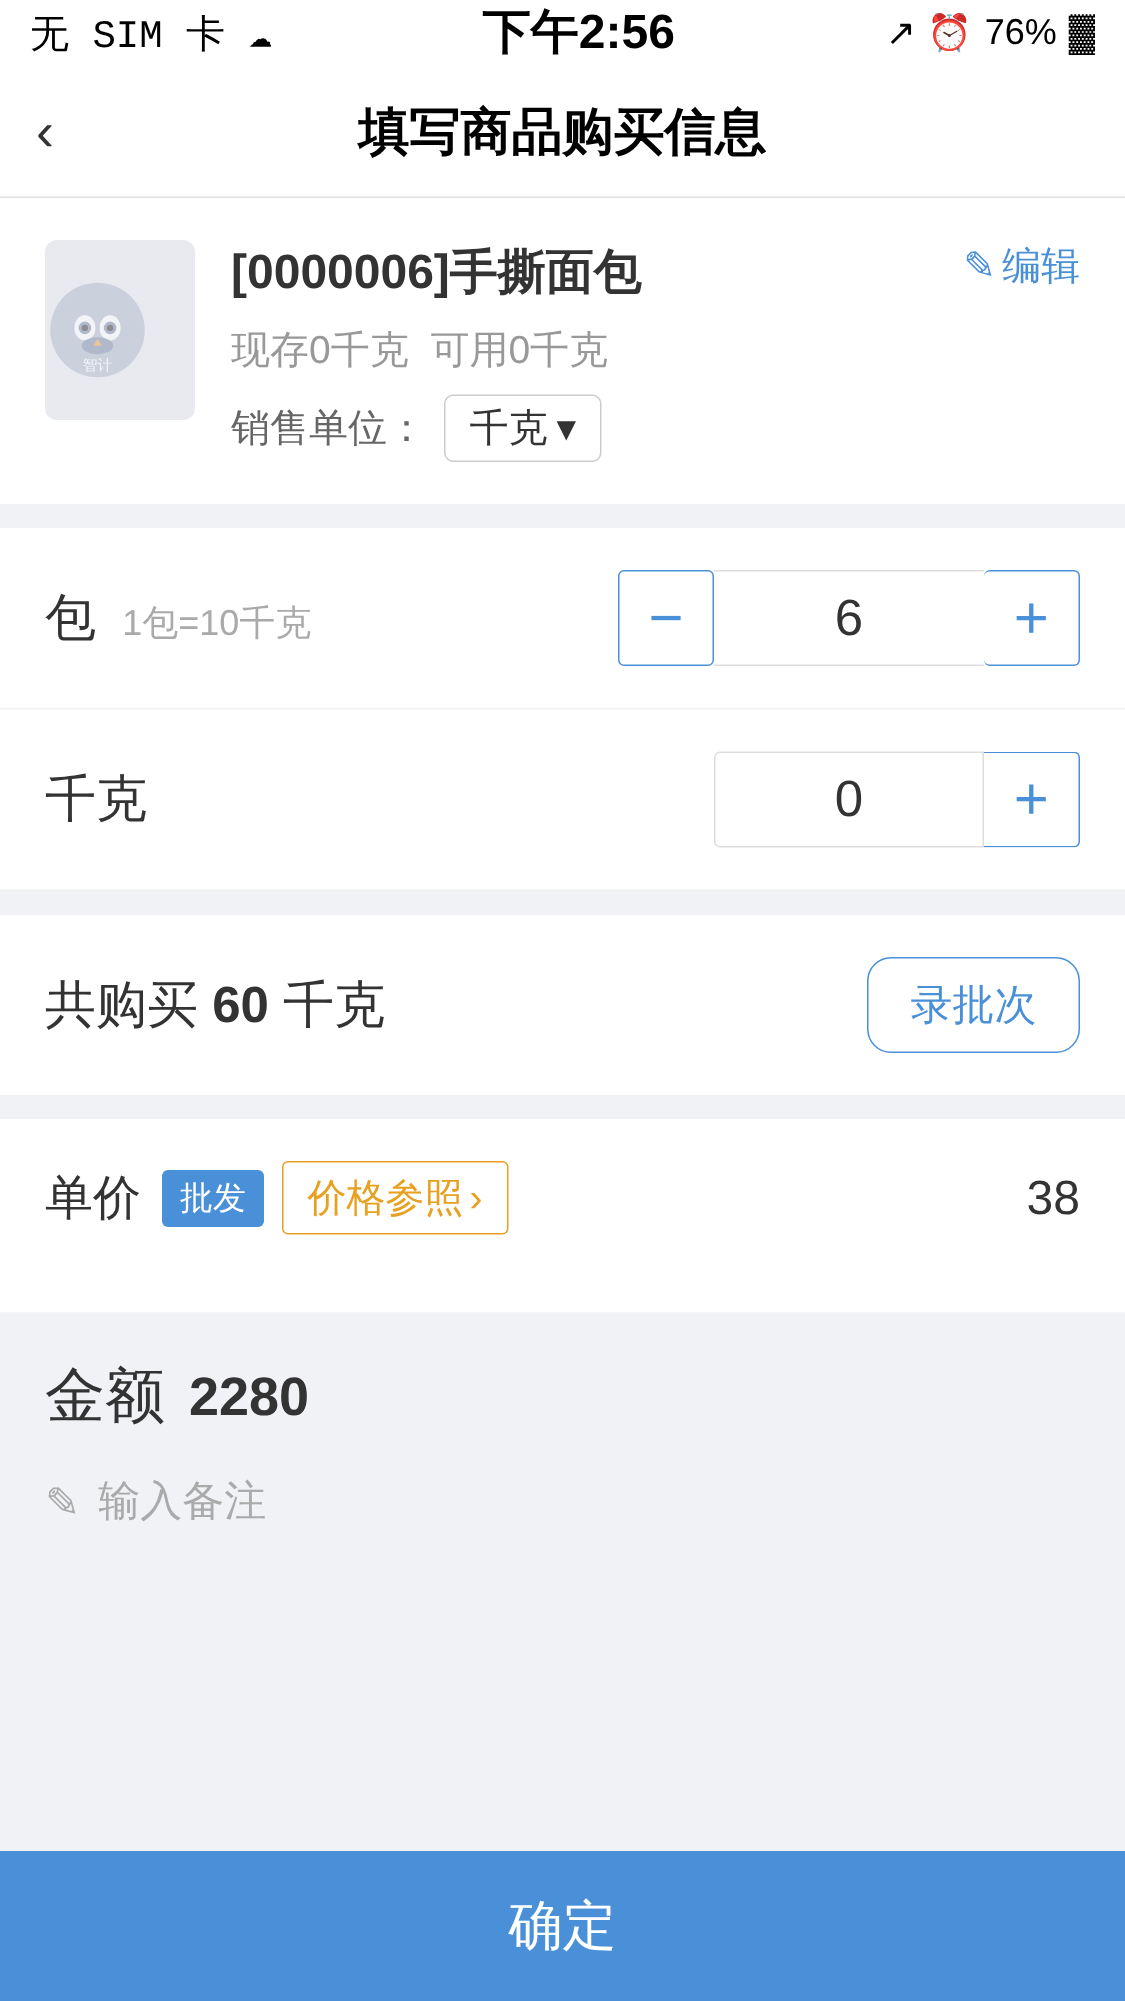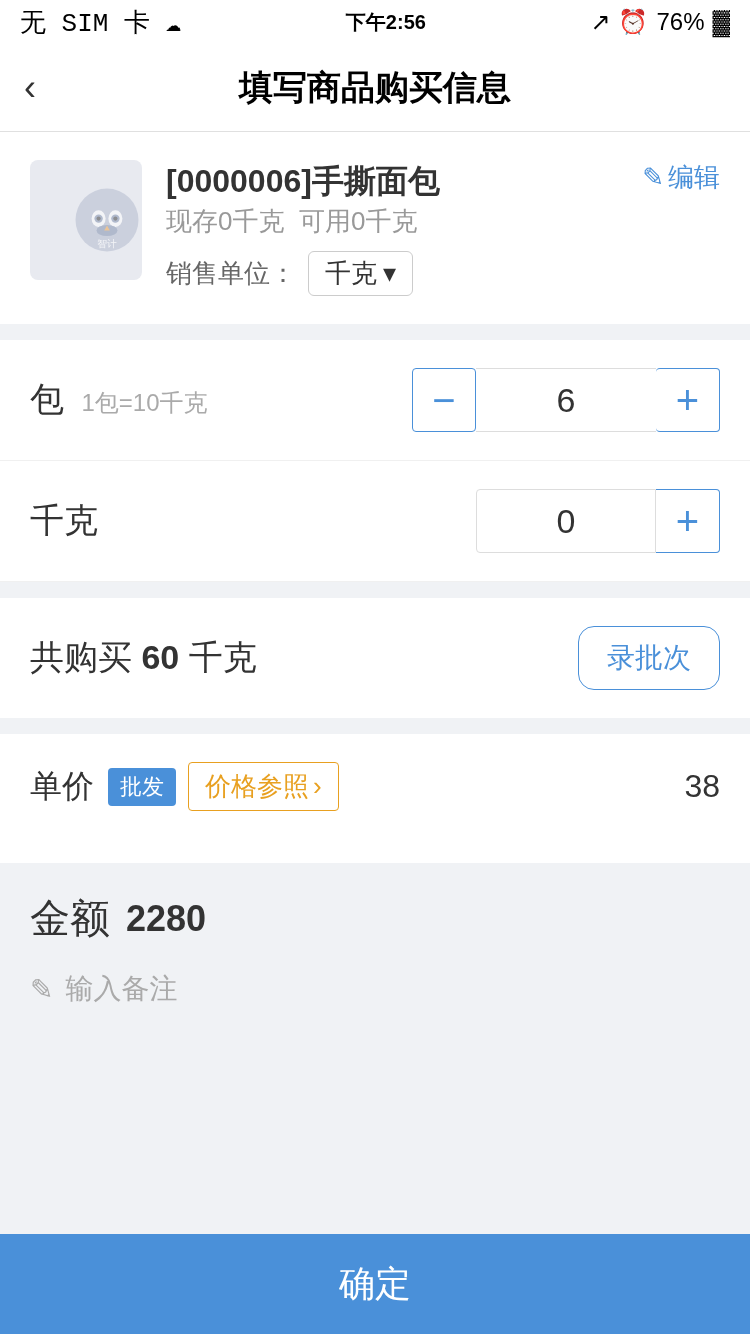--- a/index.html
+++ b/index.html
@@ -25,21 +25,21 @@
     }
     .status-left {
       display: flex;
       align-items: center;
       gap: 8px;
       font-size: 26px;
       color: #000;
       font-family: Liberation Mono, monospace;
     }
     .status-center {
-      font-size: 20px;
+      font-size: 32px;
       font-weight: 600;
       color: #000;
     }
     .status-right {
       display: flex;
       align-items: center;
       gap: 8px;
       font-size: 24px;
       color: #000;
     }
@@ -70,41 +70,42 @@
     
     .product-card {
       background: #fff;
       padding: 28px 30px;
       display: flex;
       align-items: flex-start;
       gap: 24px;
       margin-bottom: 16px;
     }
     .product-image {
-      width: 112px;
+      width: 100px;
       height: 120px;
       background: #e8eaf0;
       border-radius: 8px;
       display: flex;
       align-items: center;
-      justify-content: flex-end;
+      justify-content: flex-start;
       flex-shrink: 0;
     }
     .product-image svg {
       width: 70px;
       height: 70px;
       opacity: 0.5;
     }
     .product-info {
       flex: 1;
     }
     .product-name {
       font-size: 32px;
       font-weight: 600;
       color: #333;
+      margin-bottom: 12px;
     }
     .product-stock {
       font-size: 26px;
       color: #999;
       margin-bottom: 12px;
     }
     .product-unit-row {
       display: flex;
       align-items: center;
       gap: 12px;

